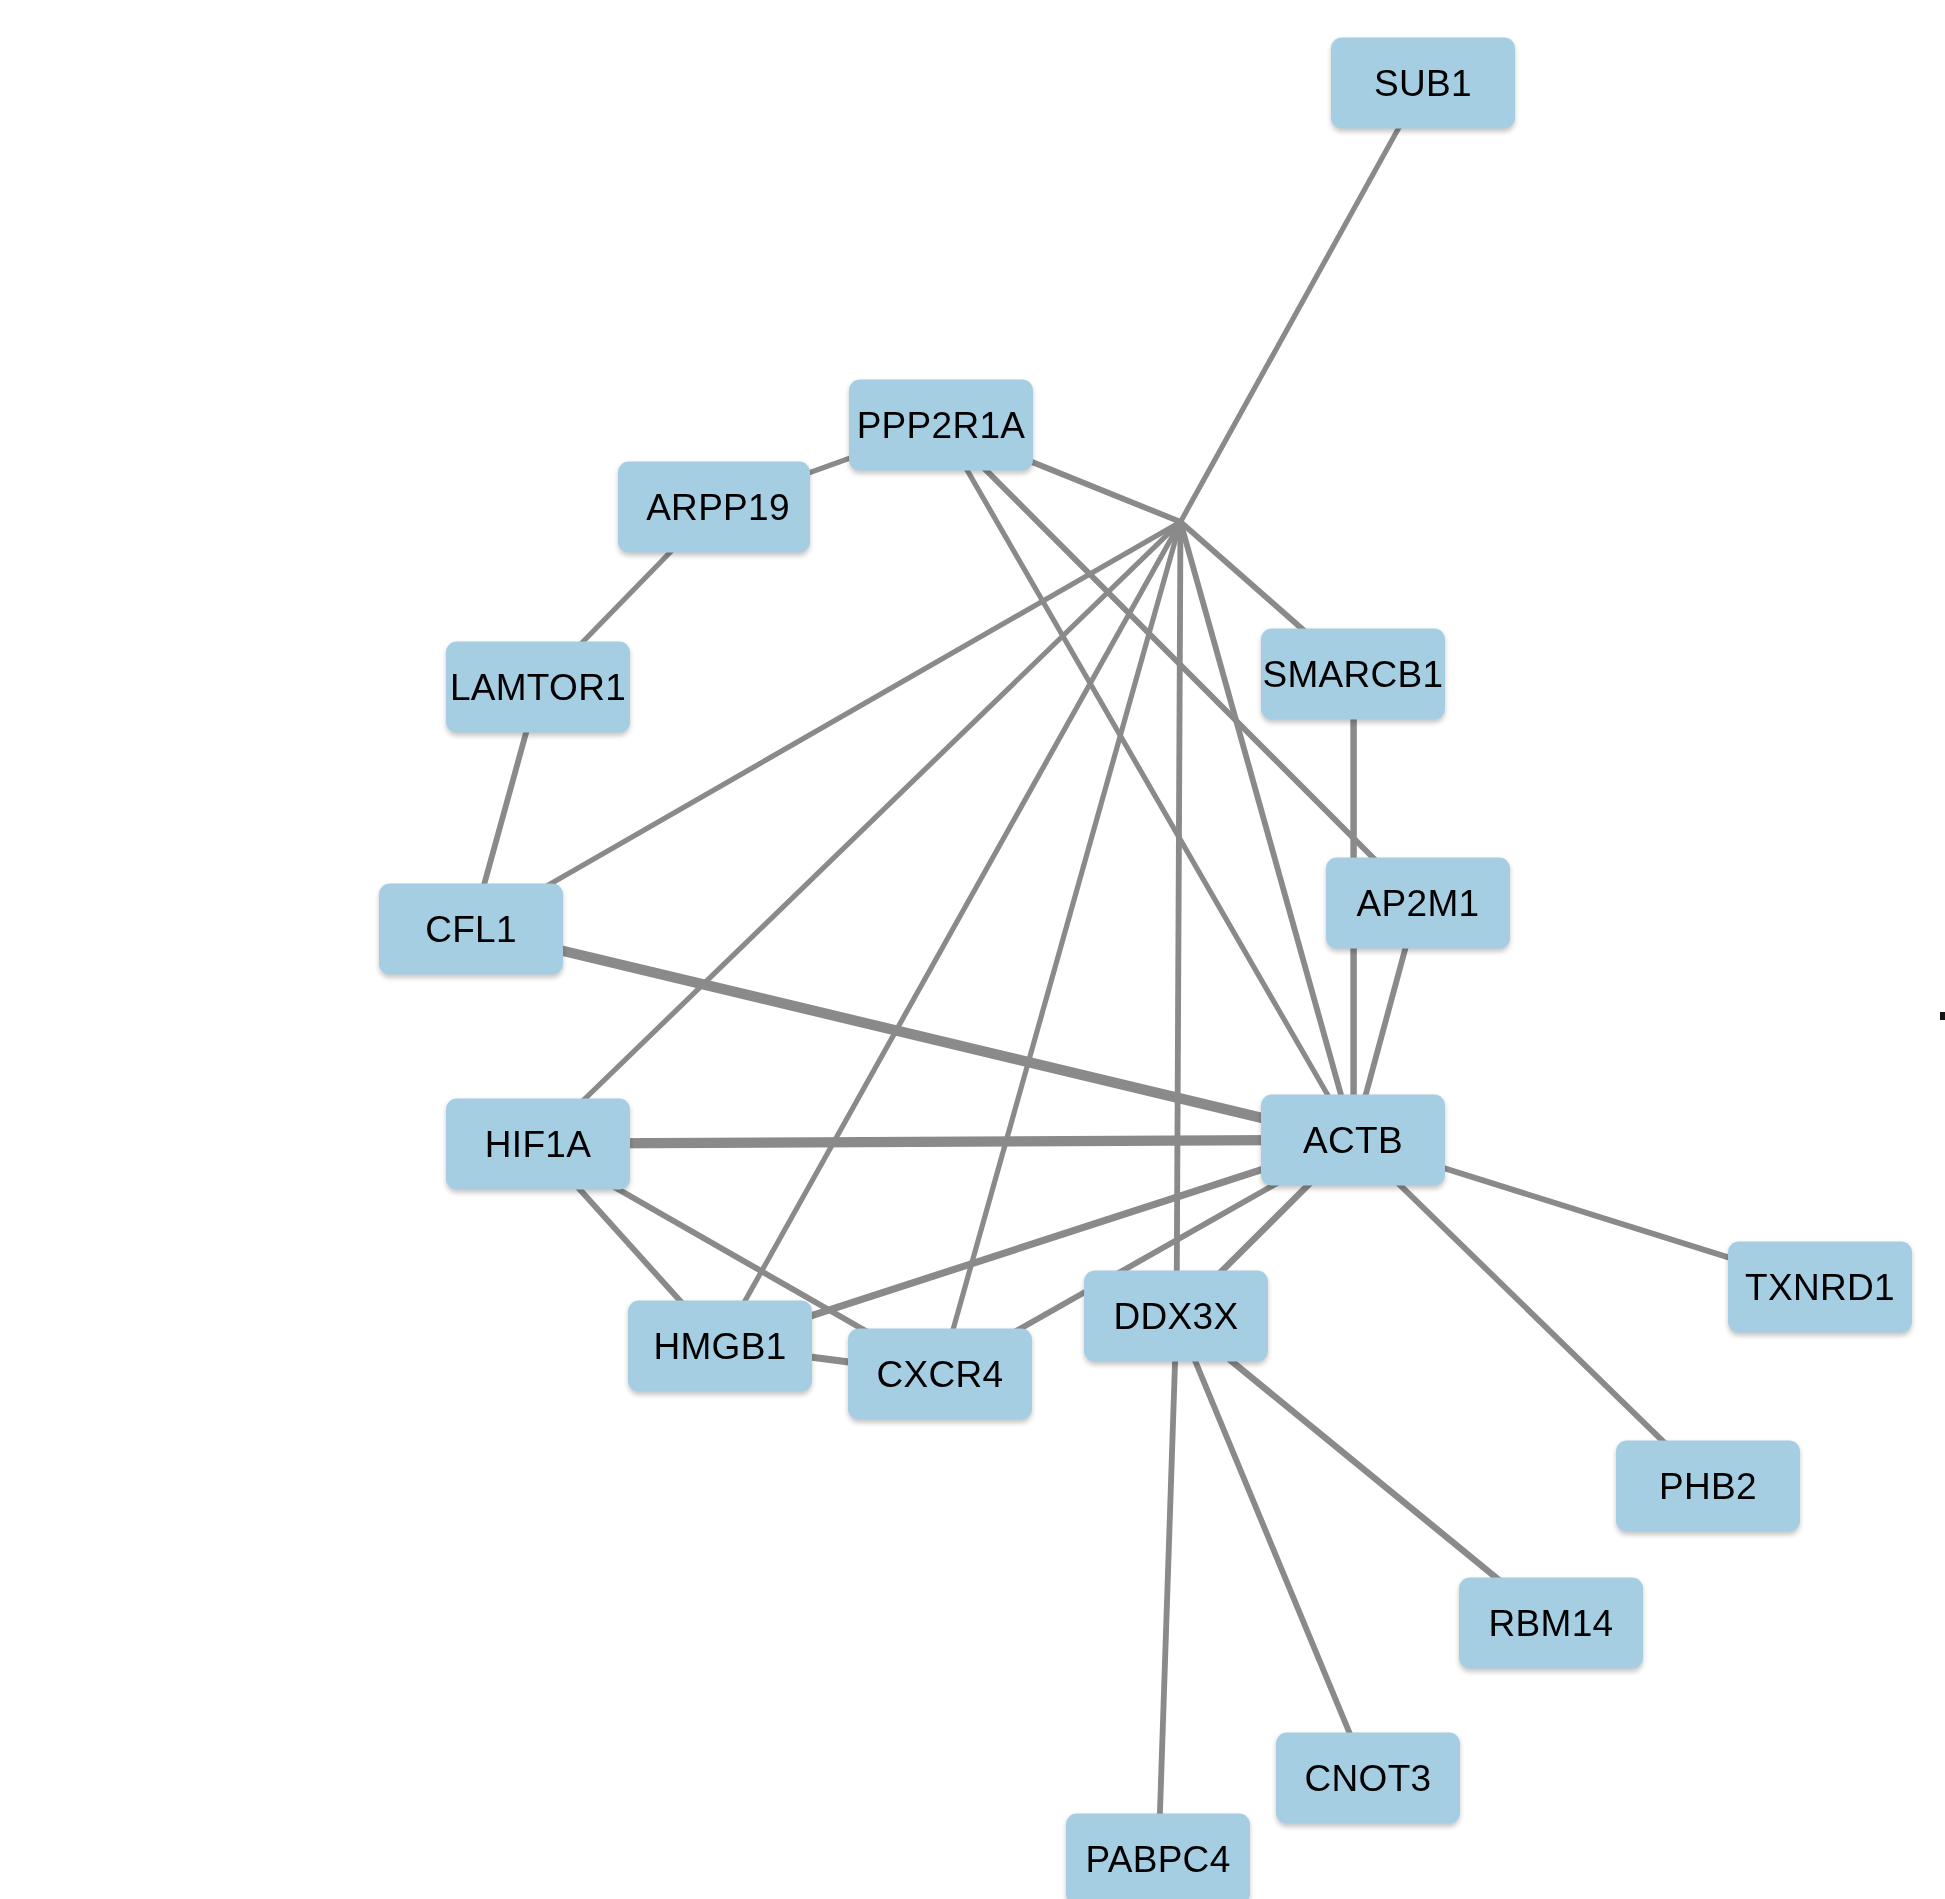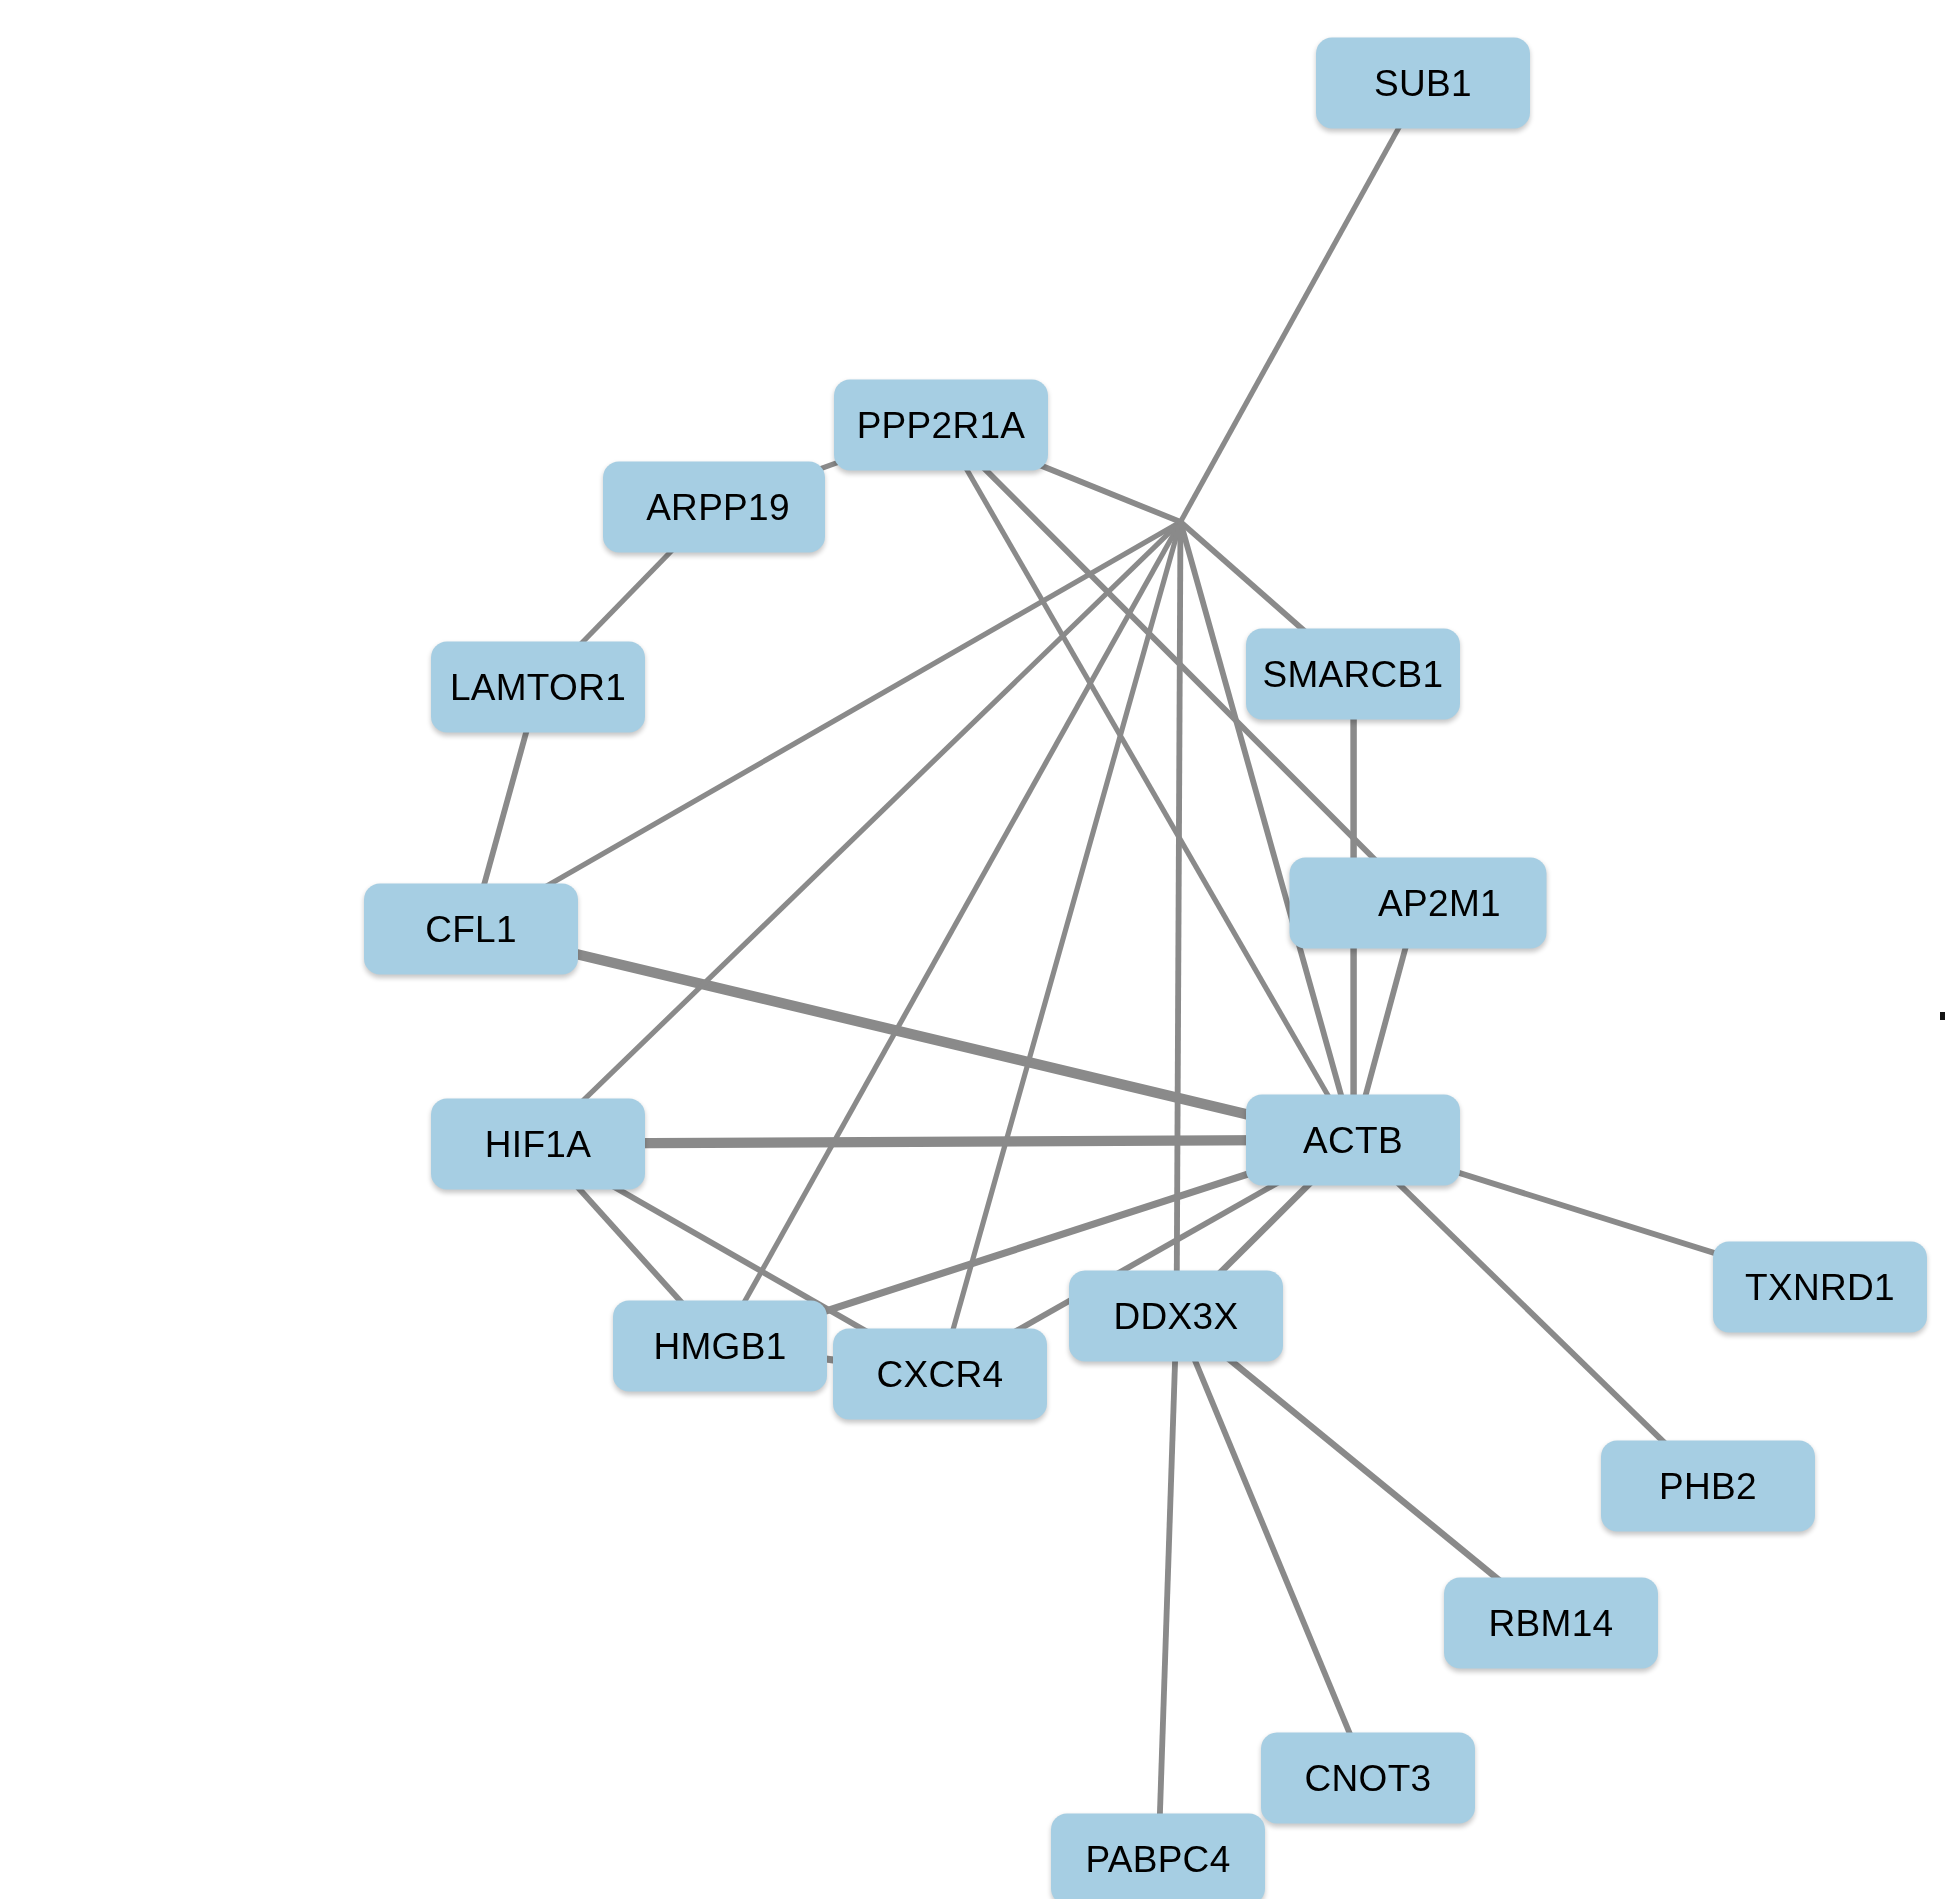--- a/index.html
+++ b/index.html
@@ -2,24 +2,24 @@
 <html style="font-size:10.4px"><head>
 <meta charset="utf-8">
 <style>
   html,body{margin:0;padding:0;background:#ffffff;}
   body{width:1946px;height:1899px;font-family:"Liberation Sans",sans-serif;}
   #canvas{position:relative;width:1946px;height:1899px;overflow:hidden;background:#ffffff;}
   #edges-layer{position:absolute;left:0;top:0;width:1946px;height:1899px;}
   #nodes-layer{position:absolute;left:0;top:0;width:1946px;height:1899px;pointer-events:none;}
   .node{
     position:absolute;
-    width:214px;height:91px;
+    width:184px;height:91px;
     transform:translate(-50%,-50%);
     background:#A6CEE3;
-    border-radius:16px;
+    border-radius:11px;
     display:flex;align-items:center;justify-content:center;
     font-size:37px;letter-spacing:0.3px;color:#000;
     box-shadow:0 2.6px 5.8px rgba(0,0,0,0.22);
     pointer-events:auto;
     white-space:nowrap;
   }
   #clip-artifact{position:absolute;background:#141414;}
 </style>
 </head>
 <body>
@@ -56,21 +56,21 @@
       <line x1="1814" y1="2030" x2="2109" y2="2741" stroke="#8A8A8A" stroke-width="9"></line>
       <line x1="1814" y1="2030" x2="1786" y2="2866" stroke="#8A8A8A" stroke-width="9"></line>
     </svg>
   <div id="nodes-layer">
       <div class="node" style="left: 1423px; top: 83px;">SUB1</div>
       <div class="node" style="left: 941px; top: 425px;">PPP2R1A</div>
       <div class="node" style="left: 714px; top: 507px; padding-left: 8px;">ARPP19</div>
       <div class="node" style="left: 538px; top: 687px;">LAMTOR1</div>
       <div class="node" style="left: 1353px; top: 674px;">SMARCB1</div>
       <div class="node" style="left: 471px; top: 929px;">CFL1</div>
-      <div class="node" style="left: 1418px; top: 903px; padding-left: 43px;">AP2M1</div>
+      <div class="node" style="left: 1418px; top: 903px;">AP2M1</div>
       <div class="node" style="left: 538px; top: 1144px;">HIF1A</div>
       <div class="node" style="left: 1353px; top: 1140px;">ACTB</div>
       <div class="node" style="left: 1820px; top: 1287px;">TXNRD1</div>
       <div class="node" style="left: 720px; top: 1346px;">HMGB1</div>
       <div class="node" style="left: 940px; top: 1374px;">CXCR4</div>
       <div class="node" style="left: 1176px; top: 1316px;">DDX3X</div>
       <div class="node" style="left: 1708px; top: 1486px;">PHB2</div>
       <div class="node" style="left: 1551px; top: 1623px;">RBM14</div>
       <div class="node" style="left: 1368px; top: 1778px;">CNOT3</div>
       <div class="node" style="left: 1158px; top: 1859px;">PABPC4</div>

